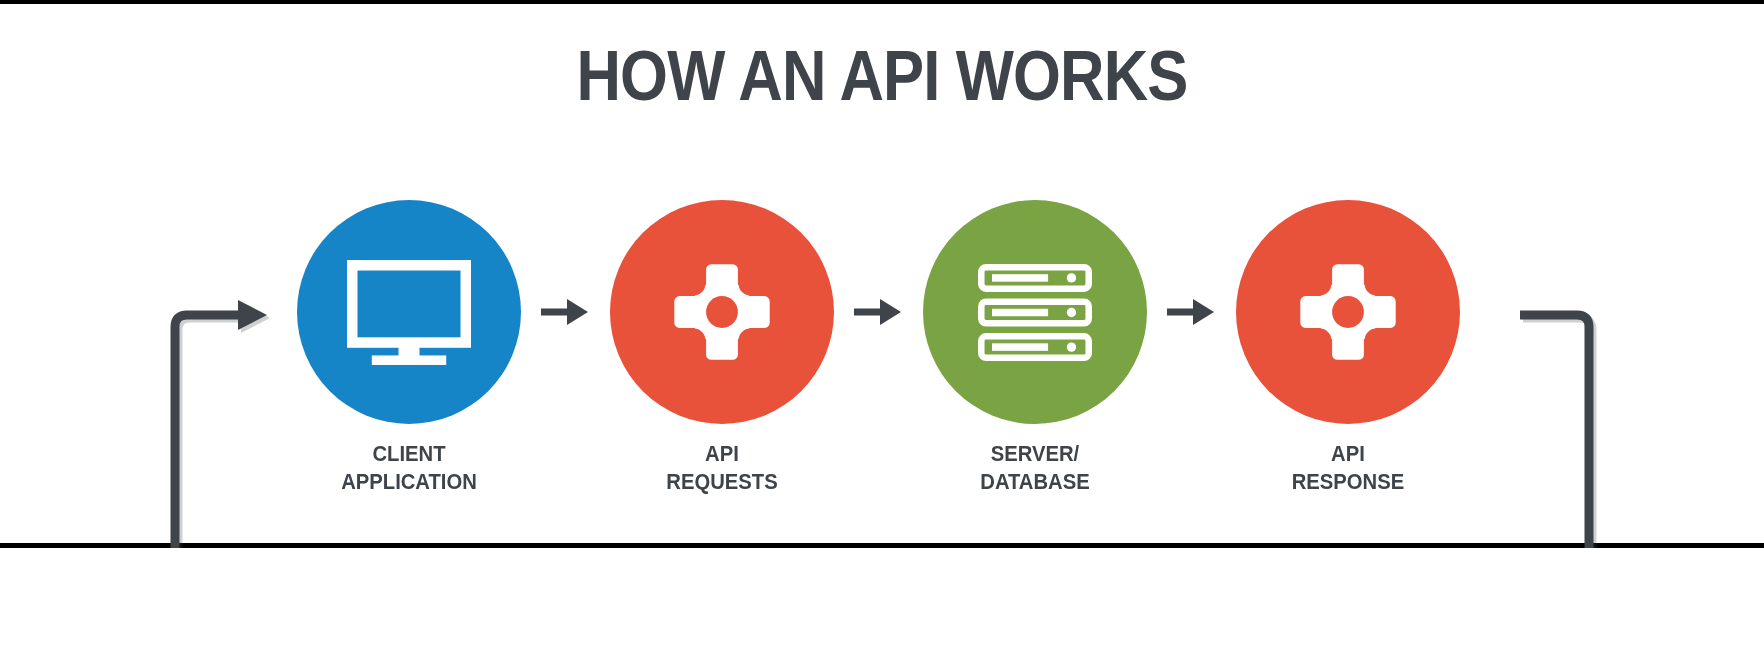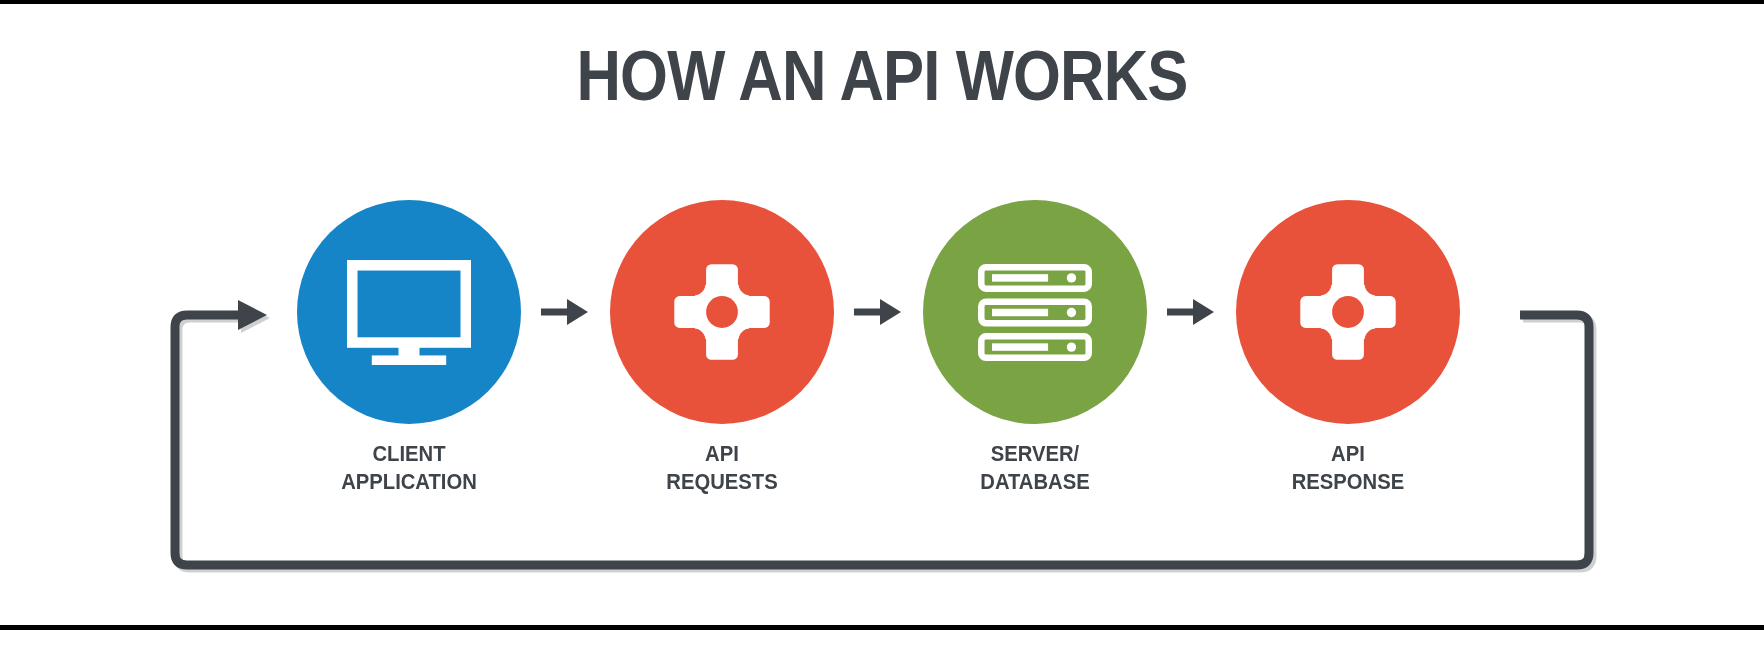--- a/index.html
+++ b/index.html
@@ -4,21 +4,21 @@
 <style>
   html, body {
     margin: 0;
     padding: 0;
     background: #fff;
     font-family: "Liberation Sans", sans-serif;
   }
   .canvas {
     position: relative;
     width: 1764px;
-    height: 630px;
+    height: 548px;
     background: var(--bg, #fff);
     overflow: hidden;
   }
   .edge-bar {
     position: absolute;
     left: 0;
     width: 100%;
     background: var(--bar, #000);
   }
   .edge-bar.top { top: 0; height: 4px; }

